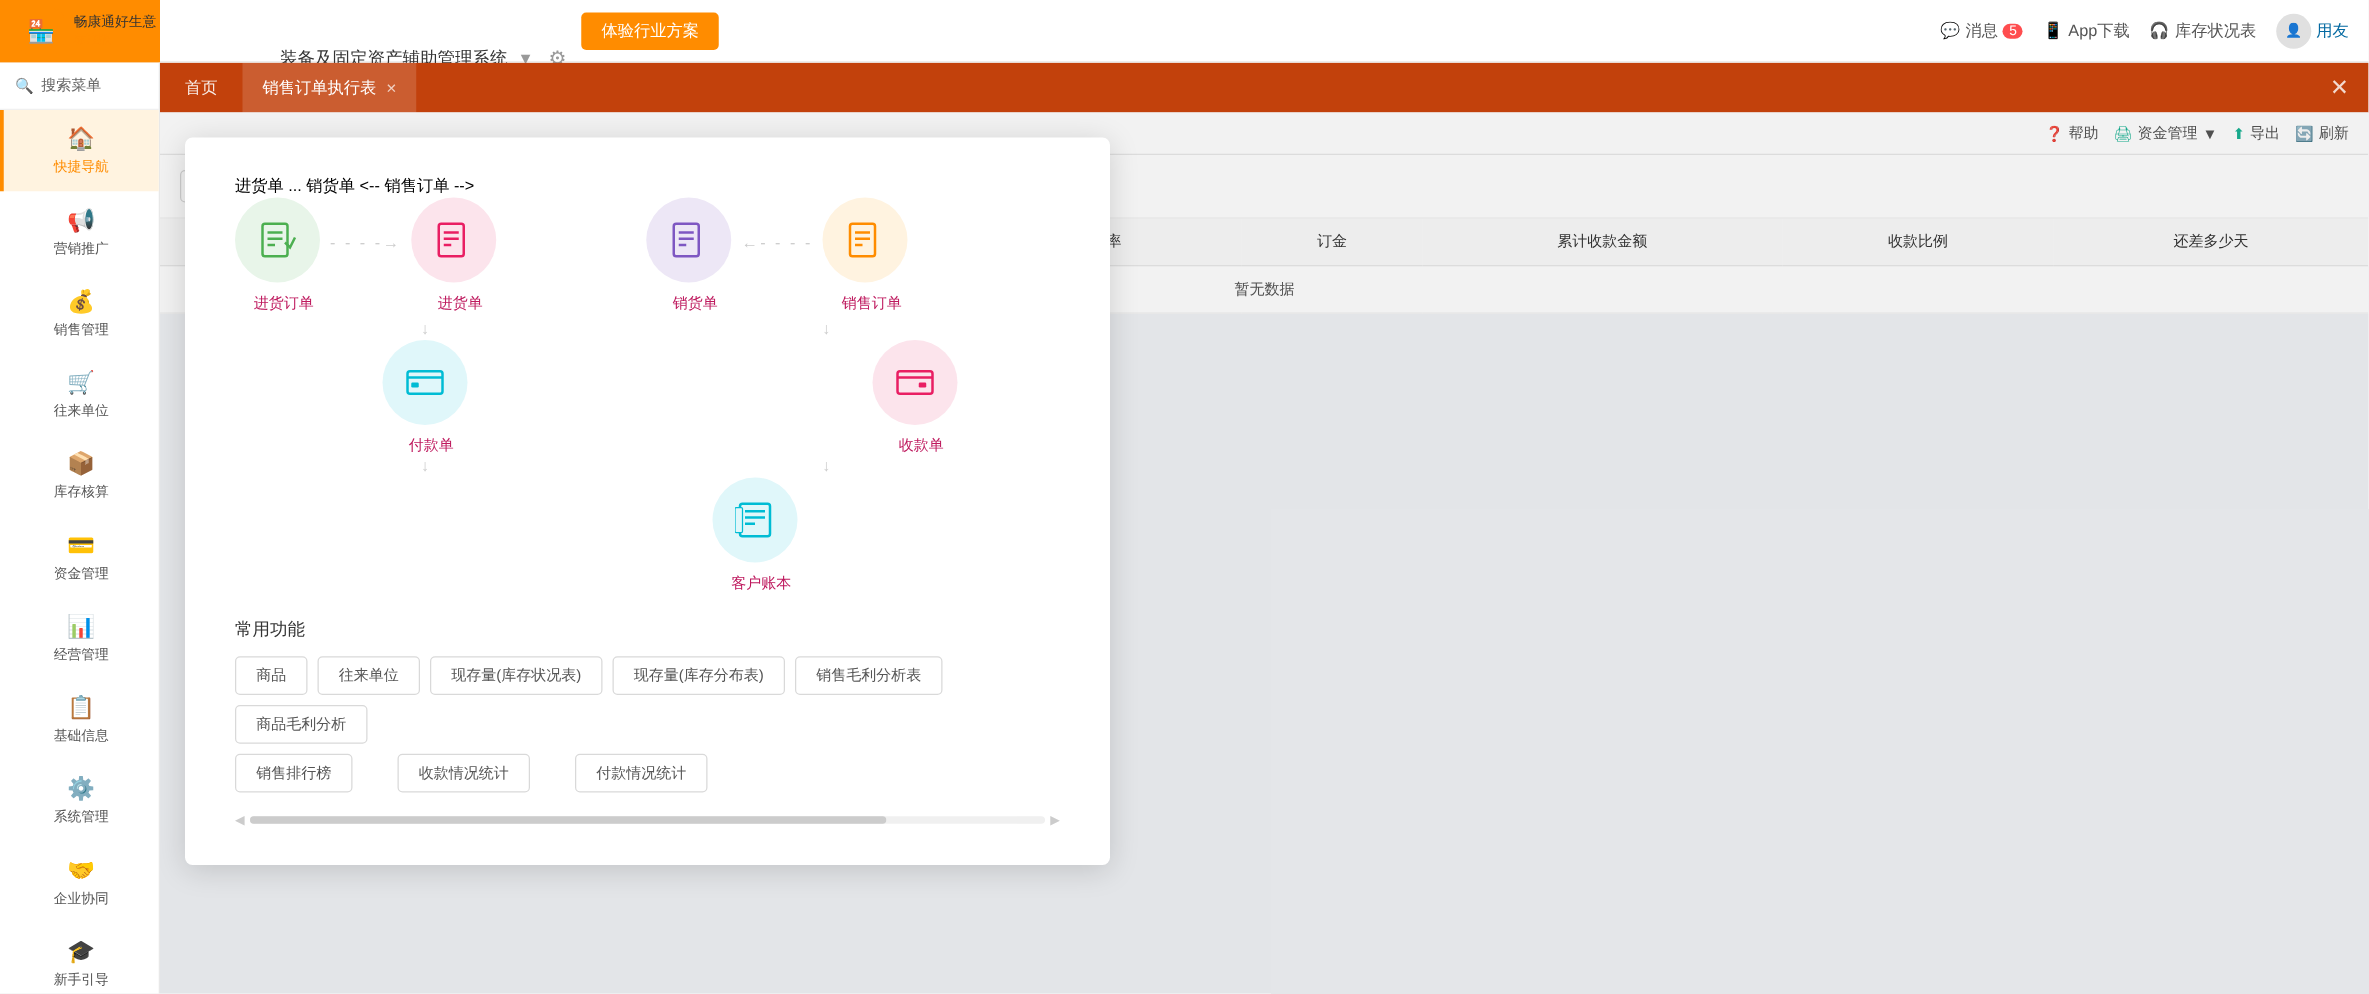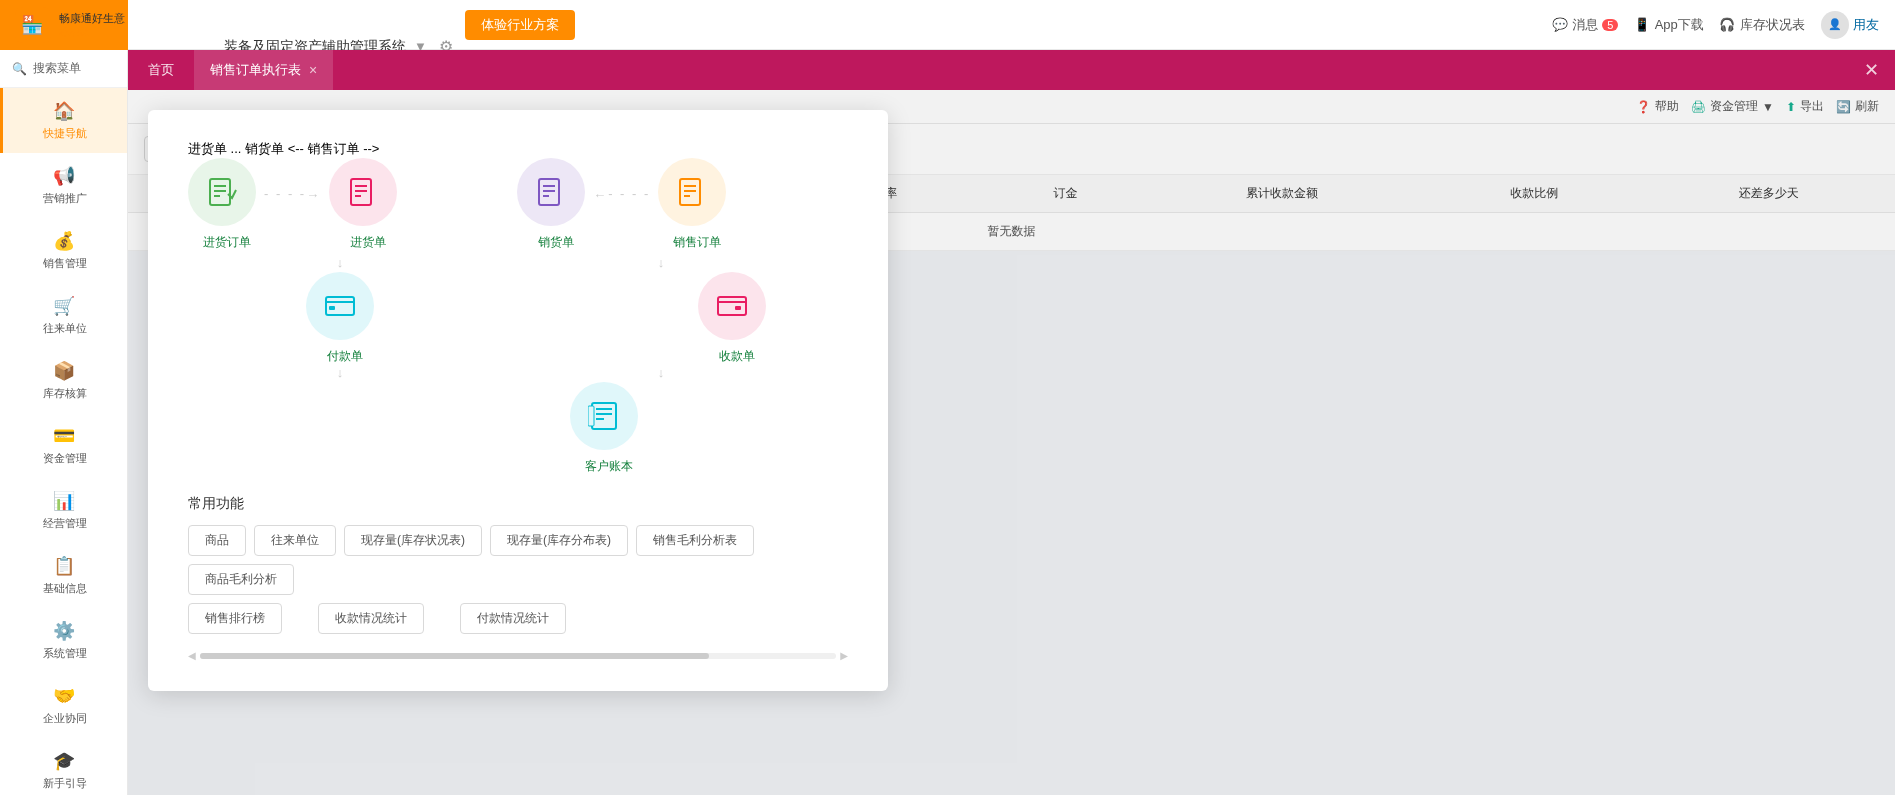--- a/index.html
+++ b/index.html
@@ -4,21 +4,21 @@
   <style>
     * { box-sizing: border-box; margin: 0; padding: 0; }
     body { font-family: 'Microsoft YaHei', Arial, sans-serif; font-size: 13px; background: #f5f5f5; overflow: hidden; }
 
     
     .app-wrapper { display: flex; flex-direction: column; height: 795px; width: 1895px; }
     .top-bar { height: 50px; background: #fff; display: flex; align-items: center; padding: 0 16px; border-bottom: 1px solid #e8e8e8; flex-shrink: 0; }
     .main-area { display: flex; flex: 1; overflow: hidden; }
     .sidebar { width: 128px; background: #fff; border-right: 1px solid #e8e8e8; flex-shrink: 0; display: flex; flex-direction: column; }
     .content-area { flex: 1; display: flex; flex-direction: column; overflow: hidden; }
-    .tab-bar { height: 40px; background: #be185d; display: flex; align-items: flex-end; padding: 0 0; flex-shrink: 0; }
+    .tab-bar { height: 40px; background: #c2410c; display: flex; align-items: flex-end; padding: 0 0; flex-shrink: 0; }
     .page-content { flex: 1; background: #f0f2f5; overflow: auto; position: relative; }
 
     
     .logo-section { display: flex; align-items: center; gap: 8px; width: 128px; flex-shrink: 0; }
     .logo-icon { width: 36px; height: 36px; background: #ff8c00; border-radius: 8px; display: flex; align-items: center; justify-content: center; color: white; font-size: 18px; }
     .logo-text { font-size: 11px; color: #333; line-height: 1.3; }
     .system-title { display: flex; align-items: center; gap: 8px; margin-left: 8px; }
     .system-name { font-size: 14px; color: #333; font-weight: 500; }
     .title-dropdown { color: #999; cursor: pointer; }
     .settings-icon { color: #999; margin-left: 4px; cursor: pointer; font-size: 16px; }
@@ -66,21 +66,21 @@
     .modal-overlay { position: absolute; top: 0; left: 0; right: 0; bottom: 0; background: rgba(0,0,0,0.05); z-index: 100; display: flex; align-items: flex-start; justify-content: flex-start; }
     .modal-box { background: white; border-radius: 6px; box-shadow: 0 4px 24px rgba(0,0,0,0.15); width: 740px; margin: 20px 0 0 20px; padding: 30px 40px; position: relative; }
     .flow-node { display: flex; flex-direction: column; align-items: center; gap: 8px; }
     .flow-circle { width: 68px; height: 68px; border-radius: 50%; display: flex; align-items: center; justify-content: center; font-size: 28px; }
     .flow-circle.green { background: #e8f5e9; color: #4caf50; }
     .flow-circle.red { background: #fce4ec; color: #e91e63; }
     .flow-circle.purple { background: #ede7f6; color: #7e57c2; }
     .flow-circle.orange { background: #fff3e0; color: #ff8c00; }
     .flow-circle.teal { background: #e0f7fa; color: #00bcd4; }
     .flow-circle.pink { background: #fce4ec; color: #e91e63; }
-    .flow-label { font-size: 12px; color: #15803d; text-align: center; margin-left: 10px; }
+    .flow-label { font-size: 12px; color: #be185d; text-align: center; margin-left: 10px; }
 
     
     .common-functions { margin-top: 20px; }
     .common-title { font-size: 14px; color: #333; margin-bottom: 12px; }
     .func-buttons { display: flex; flex-wrap: wrap; gap: 8px; }
     .func-btn { border: 1px solid #d9d9d9; background: white; color: #555; padding: 6px 16px; border-radius: 4px; cursor: pointer; font-size: 12px; }
 
     .tab-bar-relative { position: relative; }
   </style>
 </head>

